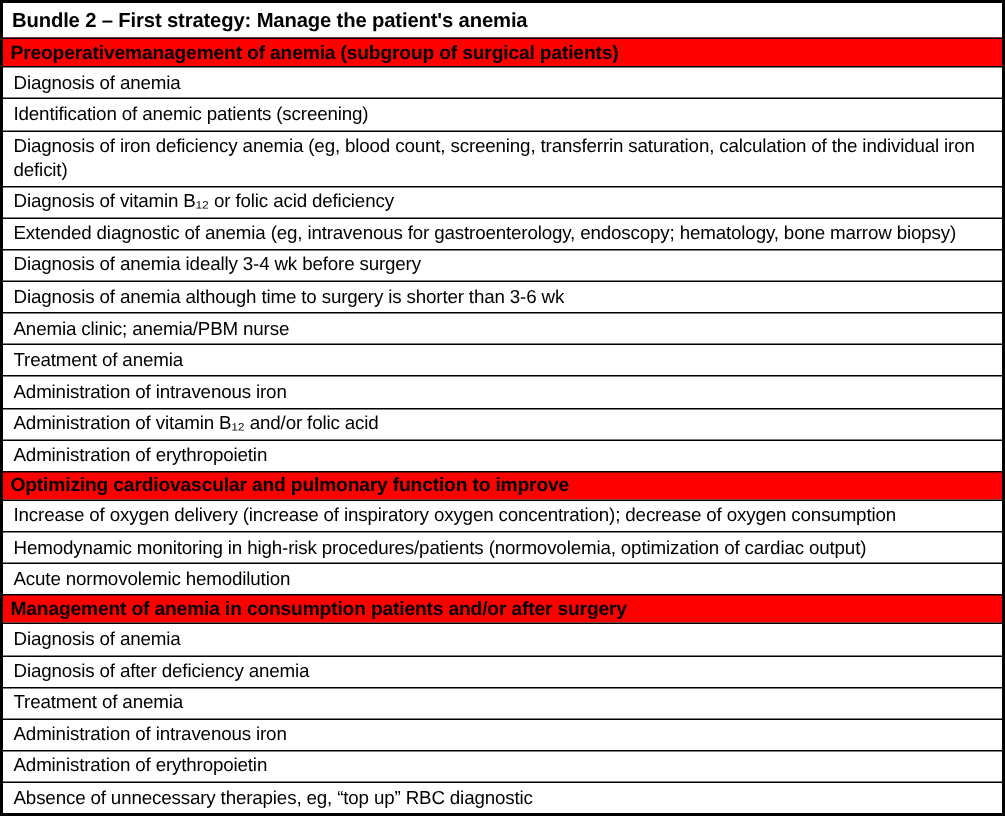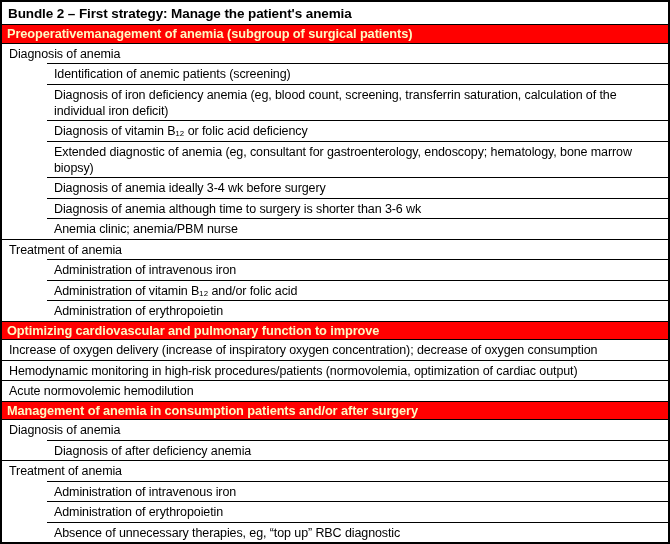--- a/index.html
+++ b/index.html
@@ -17,44 +17,43 @@
     font-family: "Liberation Sans", "DejaVu Sans", sans-serif;
     display: flex;
     flex-direction: column;
     overflow: hidden;
   }
   .row {
     box-sizing: border-box;
     border-top: 1px solid #000000;
     flex: 1 0 auto;
     display: flex;
-    align-items: flex-end;
+    align-items: flex-start;
     padding: 1.5px 6px 1.5px 7px;
     font-size: 12.5px;
     line-height: 16px;
     letter-spacing: -0.1px;
   }
   .row span { display: block; }
   .title-row {
     border-top: none;
     font-weight: bold;
     font-size: 13.5px;
     line-height: 17px;
     padding: 2.5px 6px 2.5px 6px;
   }
   .row.section {
     background: #FF0000;
-    color: #fef9c3;
+    color: #000000;
     font-weight: bold;
     font-size: 12.8px;
     line-height: 14px;
     padding: 1.5px 6px 1.5px 5px;
   }
   .row.indent {
-    margin-left: 45px;
   }
   #rows-root {
     display: contents;
   }
 </style>
 </head>
 <body>
 
 <div class="table-wrap">
   <div class="row title-row">
@@ -64,21 +63,21 @@
         <span>Preoperativemanagement of anemia (subgroup of surgical patients)</span>
       </div><div class="row item">
         <span>Diagnosis of anemia</span>
       </div><div class="row item indent">
         <span>Identification of anemic patients (screening)</span>
       </div><div class="row item indent">
         <span>Diagnosis of iron deficiency anemia (eg, blood count, screening, transferrin saturation, calculation of the individual iron deficit)</span>
       </div><div class="row item indent">
         <span>Diagnosis of vitamin B₁₂ or folic acid deficiency</span>
       </div><div class="row item indent">
-        <span>Extended diagnostic of anemia (eg, consultant for gastroenterology, endoscopy; hematology, bone marrow biopsy)</span>
+        <span>Extended diagnostic of anemia (eg, intravenous for gastroenterology, endoscopy; hematology, bone marrow biopsy)</span>
       </div><div class="row item indent">
         <span>Diagnosis of anemia ideally 3-4 wk before surgery</span>
       </div><div class="row item indent">
         <span>Diagnosis of anemia although time to surgery is shorter than 3-6 wk</span>
       </div><div class="row item indent">
         <span>Anemia clinic; anemia/PBM nurse</span>
       </div><div class="row item">
         <span>Treatment of anemia</span>
       </div><div class="row item indent">
         <span>Administration of intravenous iron</span>

